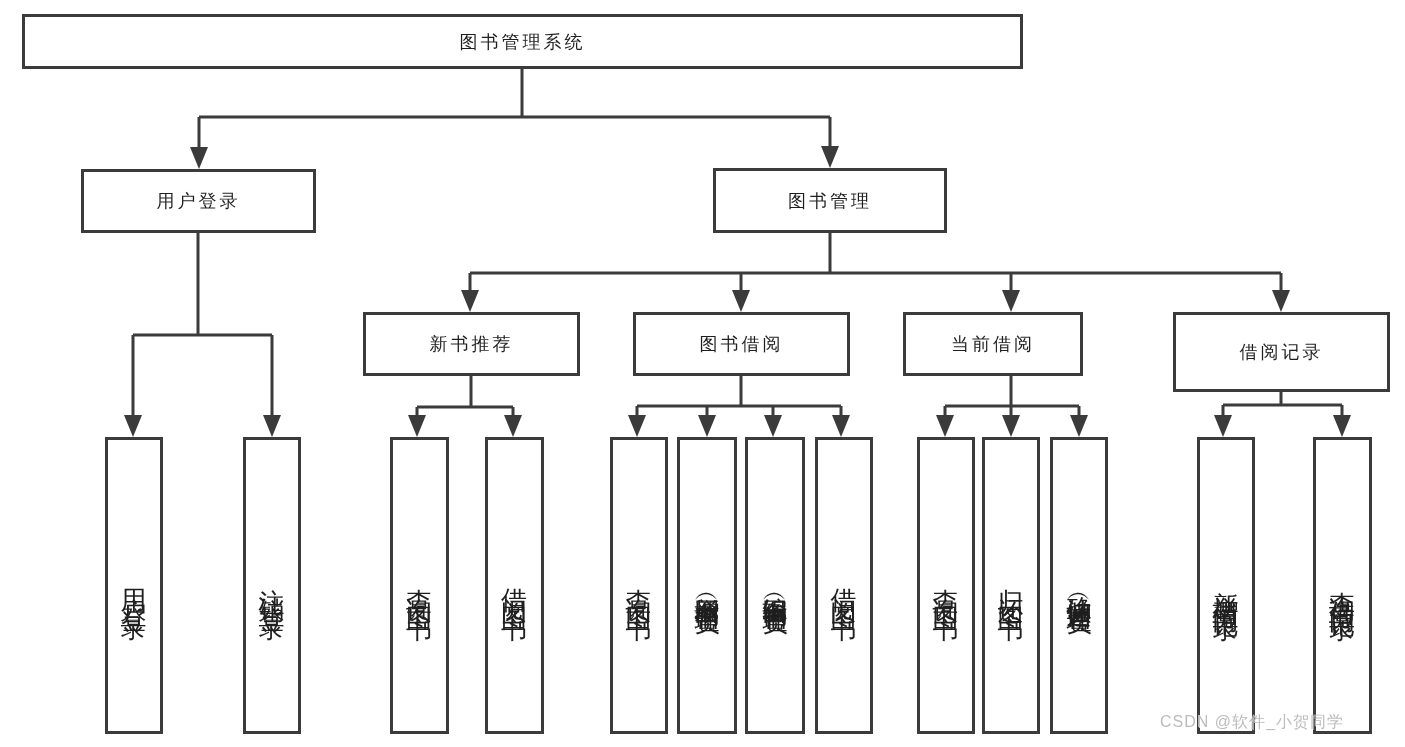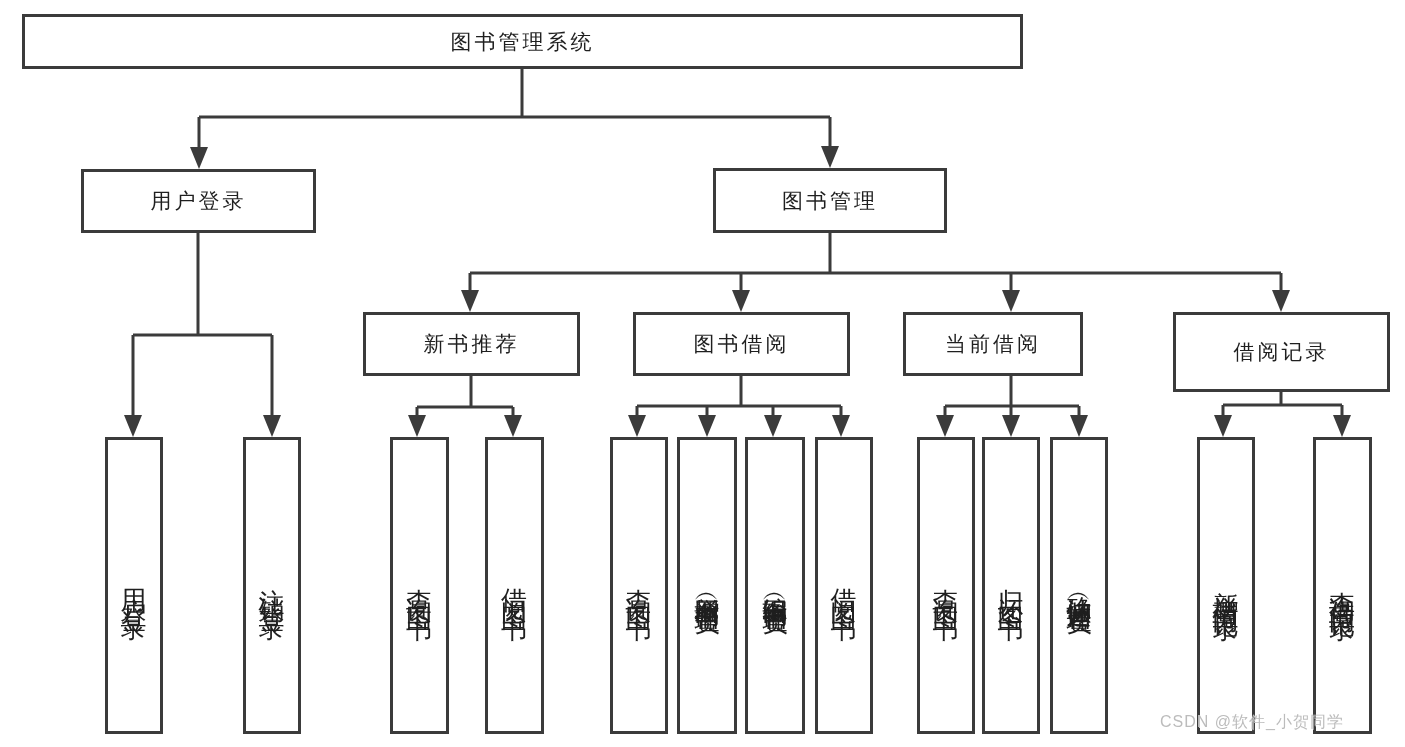--- a/index.html
+++ b/index.html
@@ -37,21 +37,21 @@
   }
   .node {
     position: absolute;
     box-sizing: border-box;
     background: var(--node-fill);
     border: 3px solid var(--line);
     display: flex;
     align-items: center;
     justify-content: center;
     color: var(--text);
-    font-size: 21px;
+    font-size: 18px;
     letter-spacing: 3px;
     white-space: nowrap;
     text-align: center;
   }
   .node.root { border-width: 3px; }
   .vnode {
     position: absolute;
     box-sizing: border-box;
     background: var(--node-fill);
     border: 3px solid var(--line);

